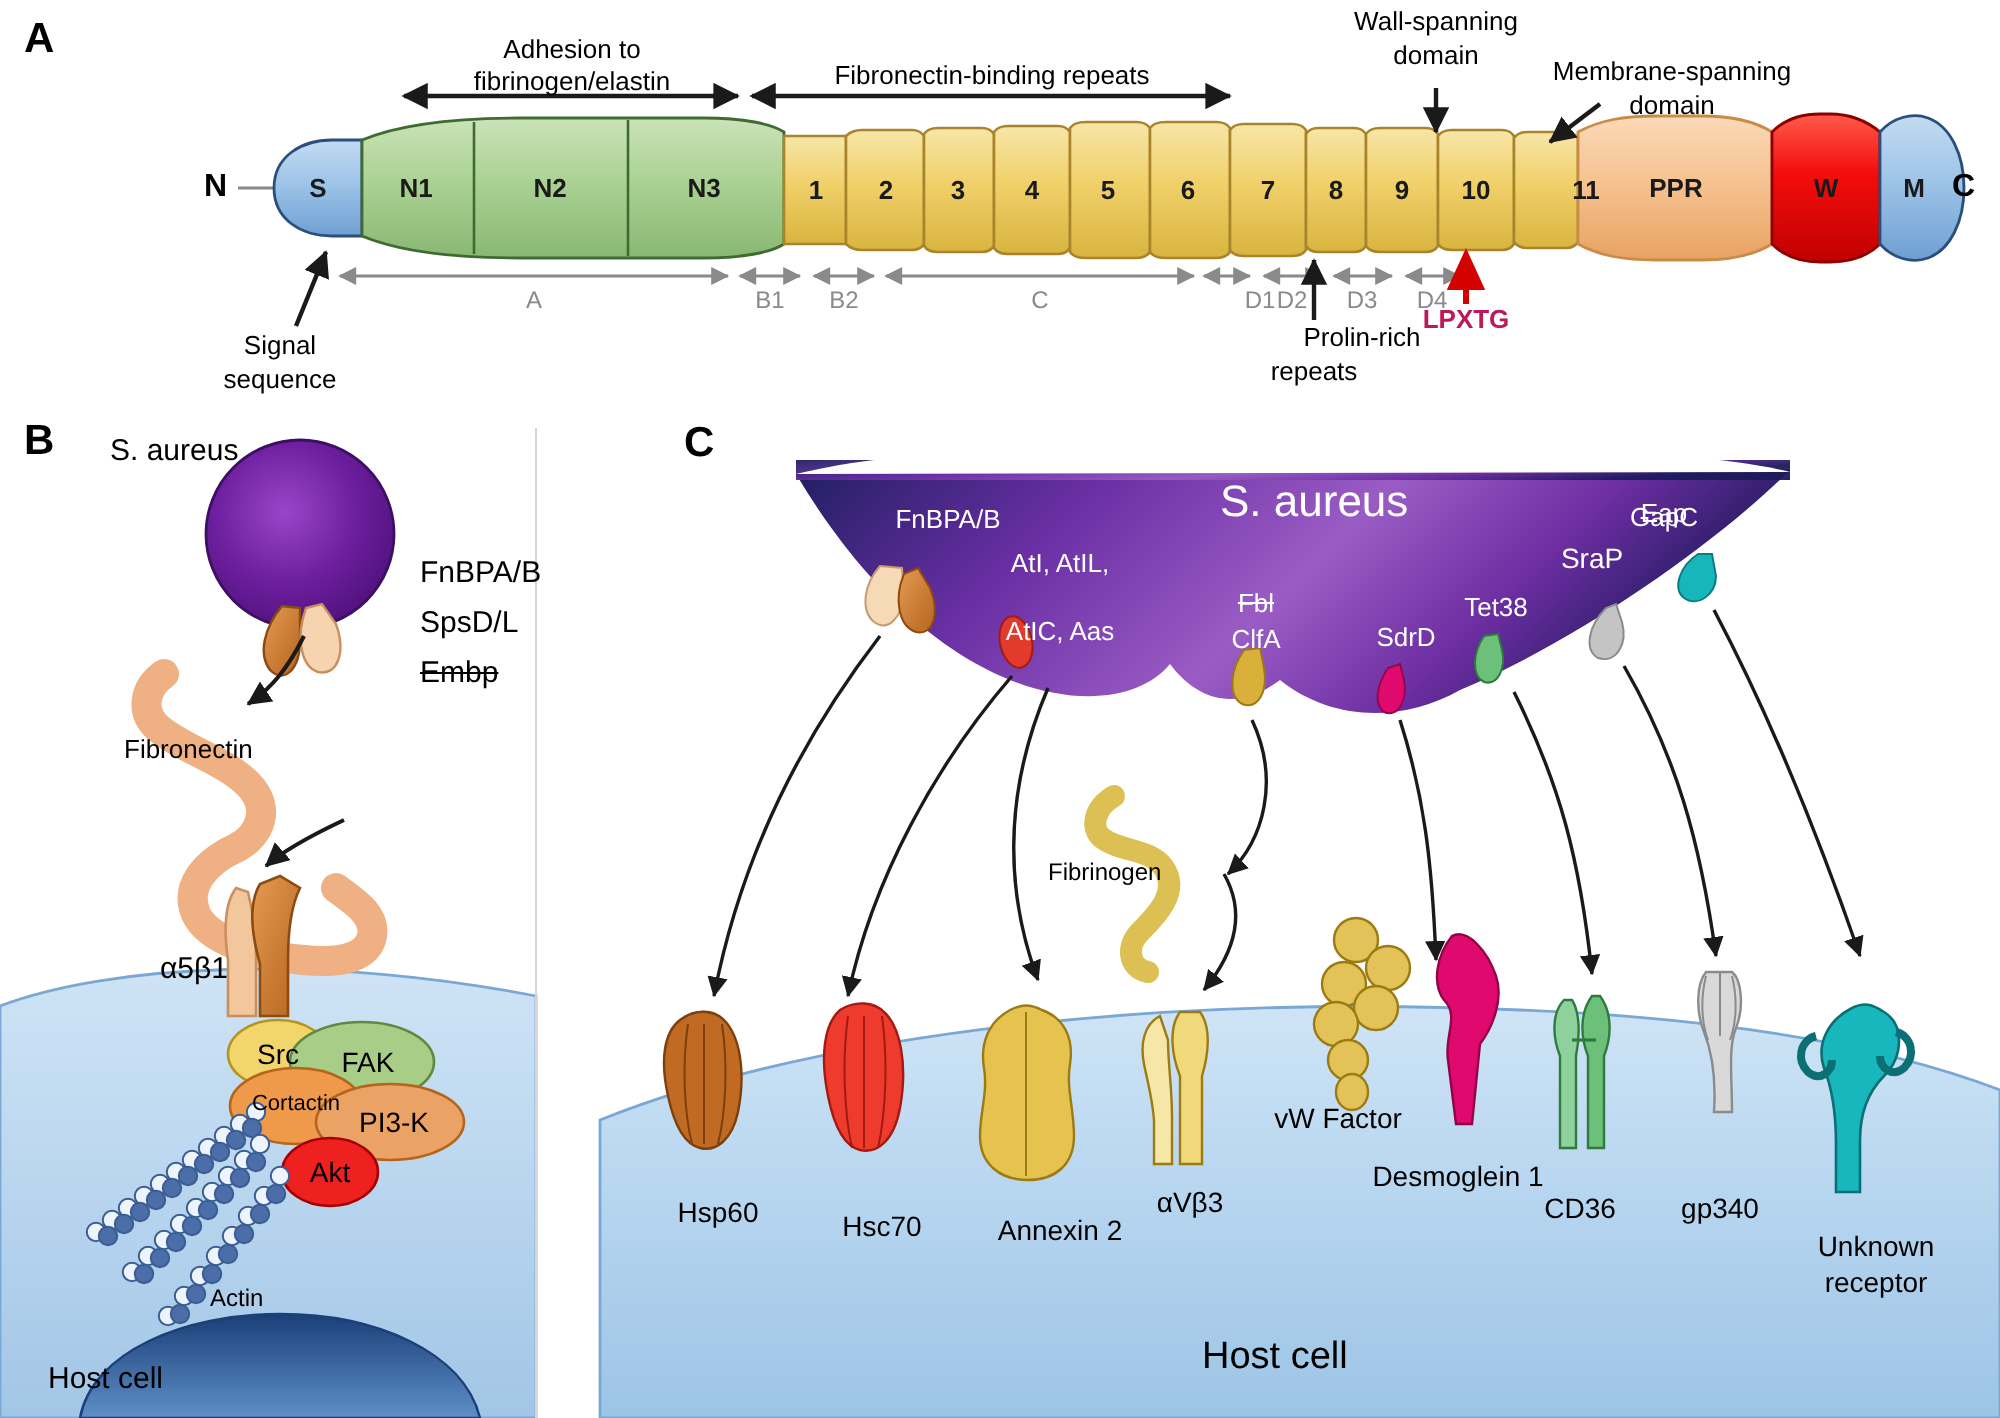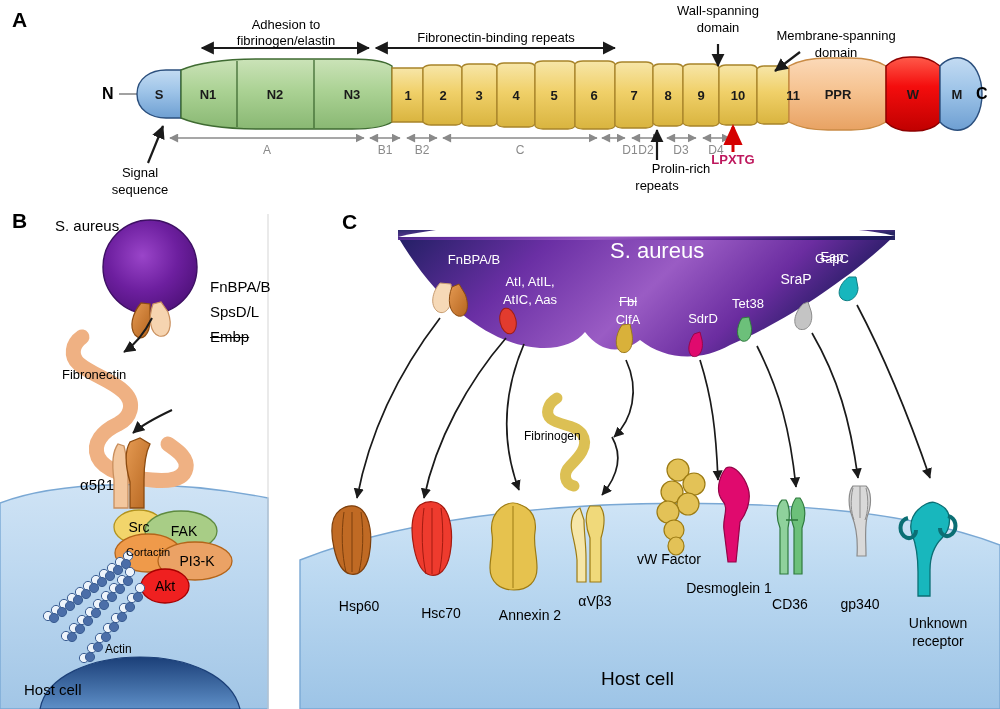--- a/index.html
+++ b/index.html
@@ -413,21 +413,21 @@
 <div class="lbl c-black center" style="left:197px;top:553px;font-size:14px;">PI3-K</div>
 <div class="lbl c-black center" style="left:165px;top:578px;font-size:14px;">Akt</div>
 
 <div class="lbl c-black" style="left:105px;top:643px;font-size:12px;">Actin</div>
 <div class="lbl c-black ital" style="left:24px;top:681px;font-size:15px;">Host cell</div>
 
 <div class="lbl c-white ital" style="left:610px;top:238px;font-size:22px;">S. aureus</div>
 
 <div class="lbl c-white center" style="left:474px;top:253px;font-size:13px;">FnBPA/B</div>
 <div class="lbl c-white center" style="left:530px;top:275px;font-size:13px;">AtI, AtIL,</div>
-<div class="lbl c-white center" style="left:530px;top:293px;font-size:13px;">AtIC, Aas</div>
+<div class="lbl c-white center" style="left:530px;top:309px;font-size:13px;">AtIC, Aas</div>
 <div class="lbl c-white center strike" style="left:628px;top:295px;font-size:13px;">Fbl</div>
 <div class="lbl c-white center" style="left:628px;top:313px;font-size:13px;">ClfA</div>
 <div class="lbl c-white center" style="left:703px;top:312px;font-size:13px;">SdrD</div>
 <div class="lbl c-white center" style="left:748px;top:297px;font-size:13px;">Tet38</div>
 <div class="lbl c-white center" style="left:796px;top:271px;font-size:14px;">SraP</div>
 <div class="lbl c-white center" style="left:832px;top:250px;font-size:13px;">Eap</div>
 <div class="lbl c-white center" style="left:832px;top:252px;font-size:13px;">GapC</div>
 
 <div class="lbl c-black" style="left:524px;top:430px;font-size:12px;">Fibrinogen</div>
 

